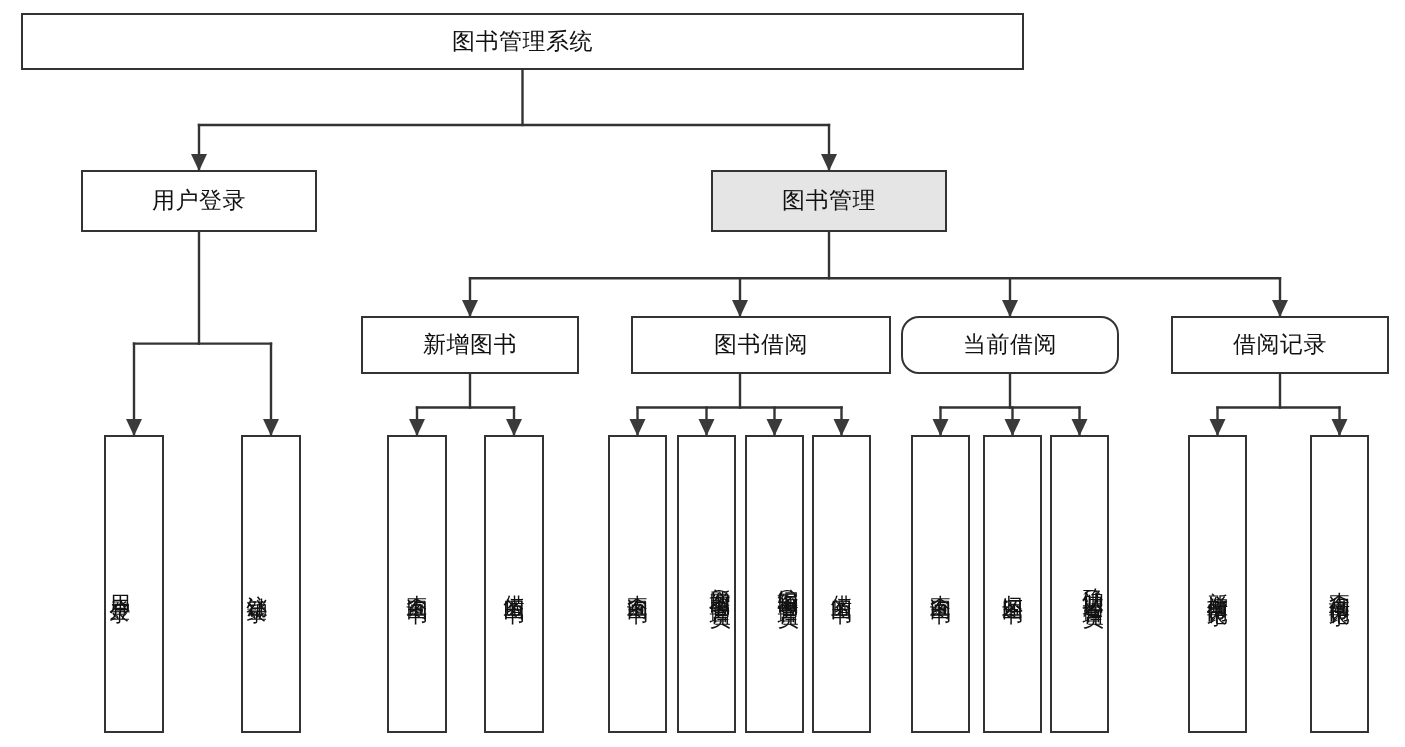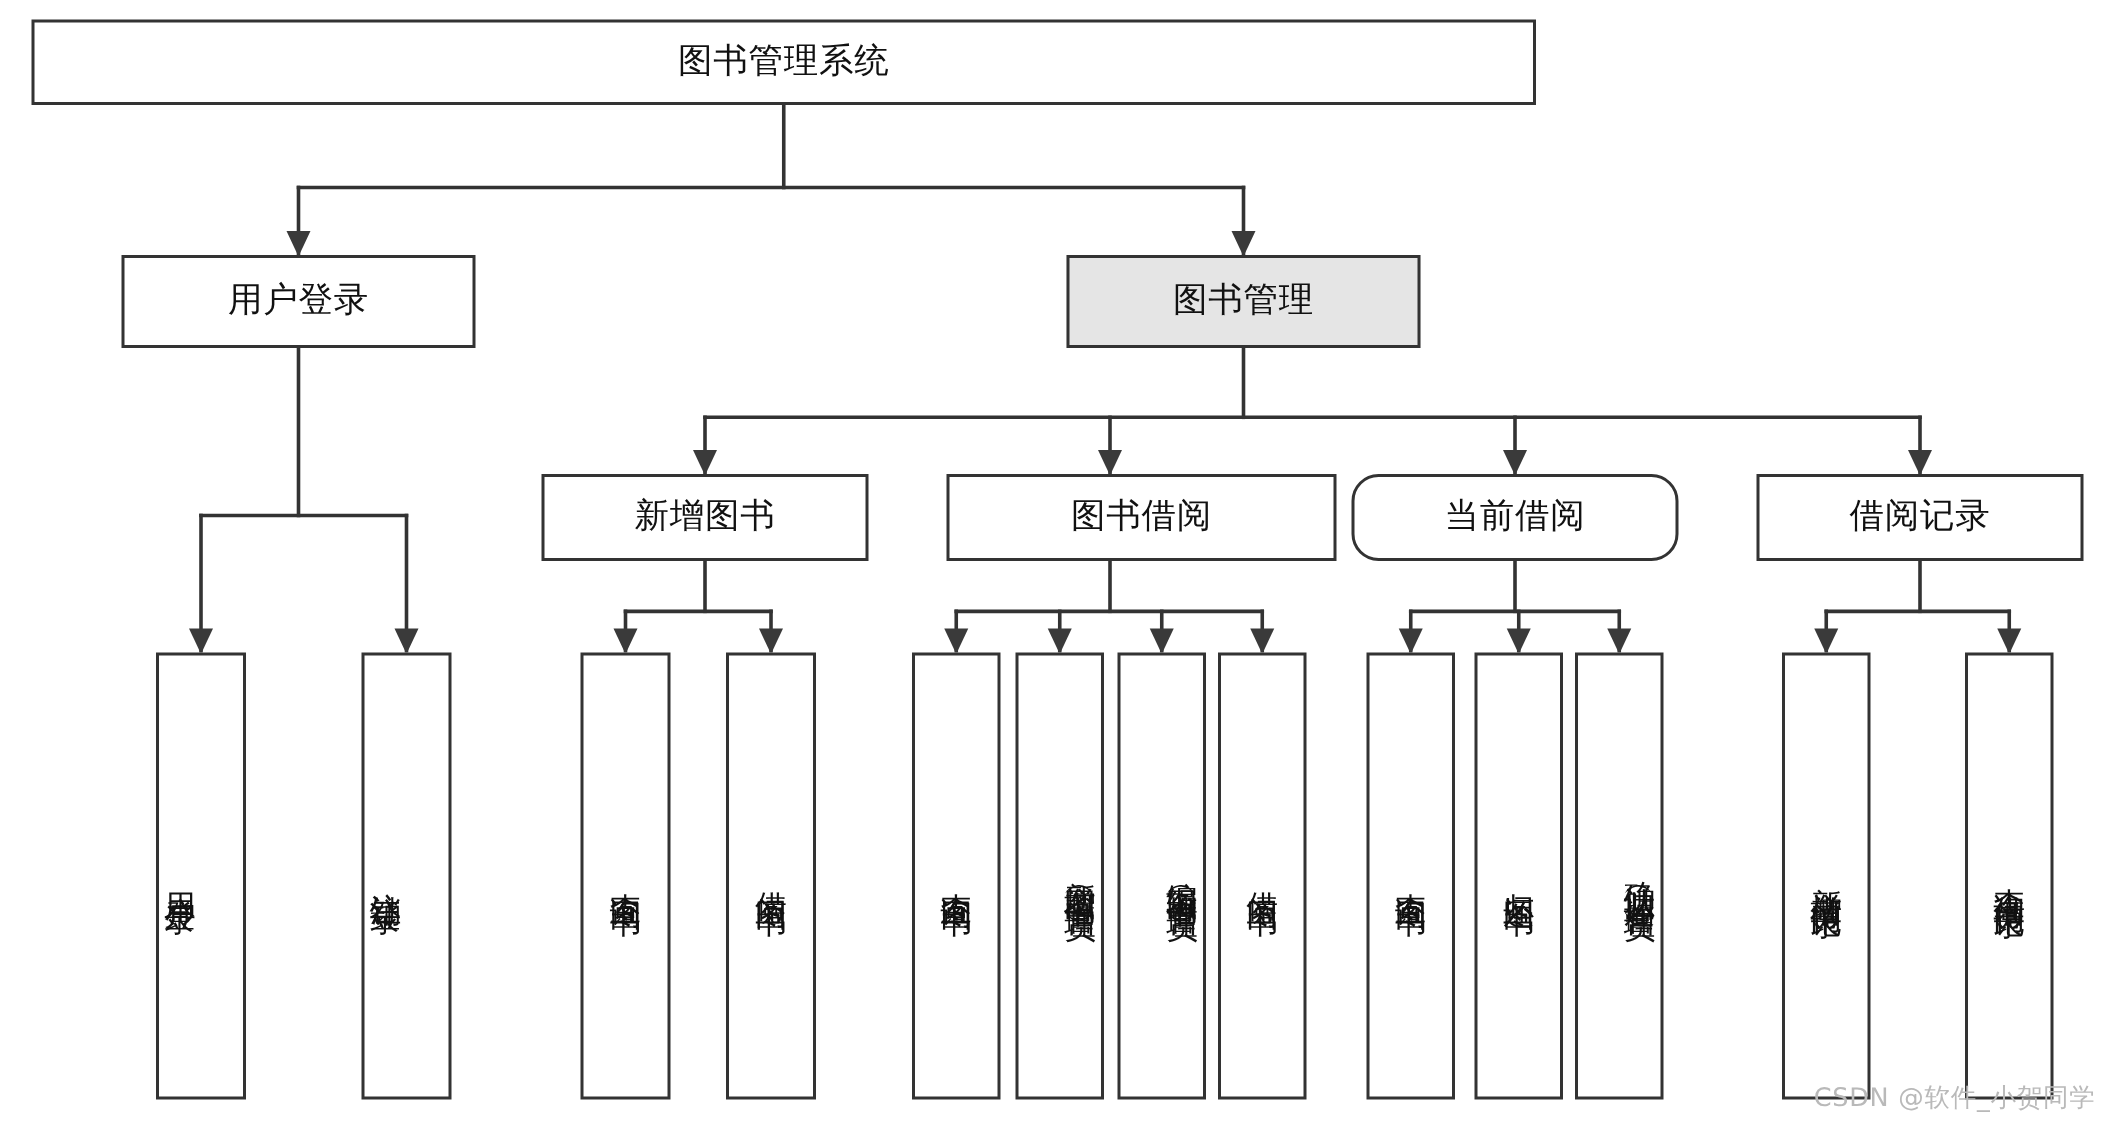--- a/index.html
+++ b/index.html
@@ -186,14 +186,13 @@
       <div class="node vertical align-top" style="left: 1050px; top: 435px; width: 59px; height: 298px; border-color: rgb(51, 51, 51); background: rgb(255, 255, 255); color: rgb(17, 17, 17);">
         <span class="label">确认归还（管理员）</span>
       </div>
       <div class="node vertical align-center" style="left: 1188px; top: 435px; width: 59px; height: 298px; border-color: rgb(51, 51, 51); background: rgb(255, 255, 255); color: rgb(17, 17, 17);">
         <span class="label">新增借阅记录</span>
       </div>
       <div class="node vertical align-center" style="left: 1310px; top: 435px; width: 59px; height: 298px; border-color: rgb(51, 51, 51); background: rgb(255, 255, 255); color: rgb(17, 17, 17);">
         <span class="label">查询借阅记录</span>
       </div>
     </div>
-  <div id="watermark">CSDN @软件_小贺同学</div>
 </div>
 
 </body></html>

